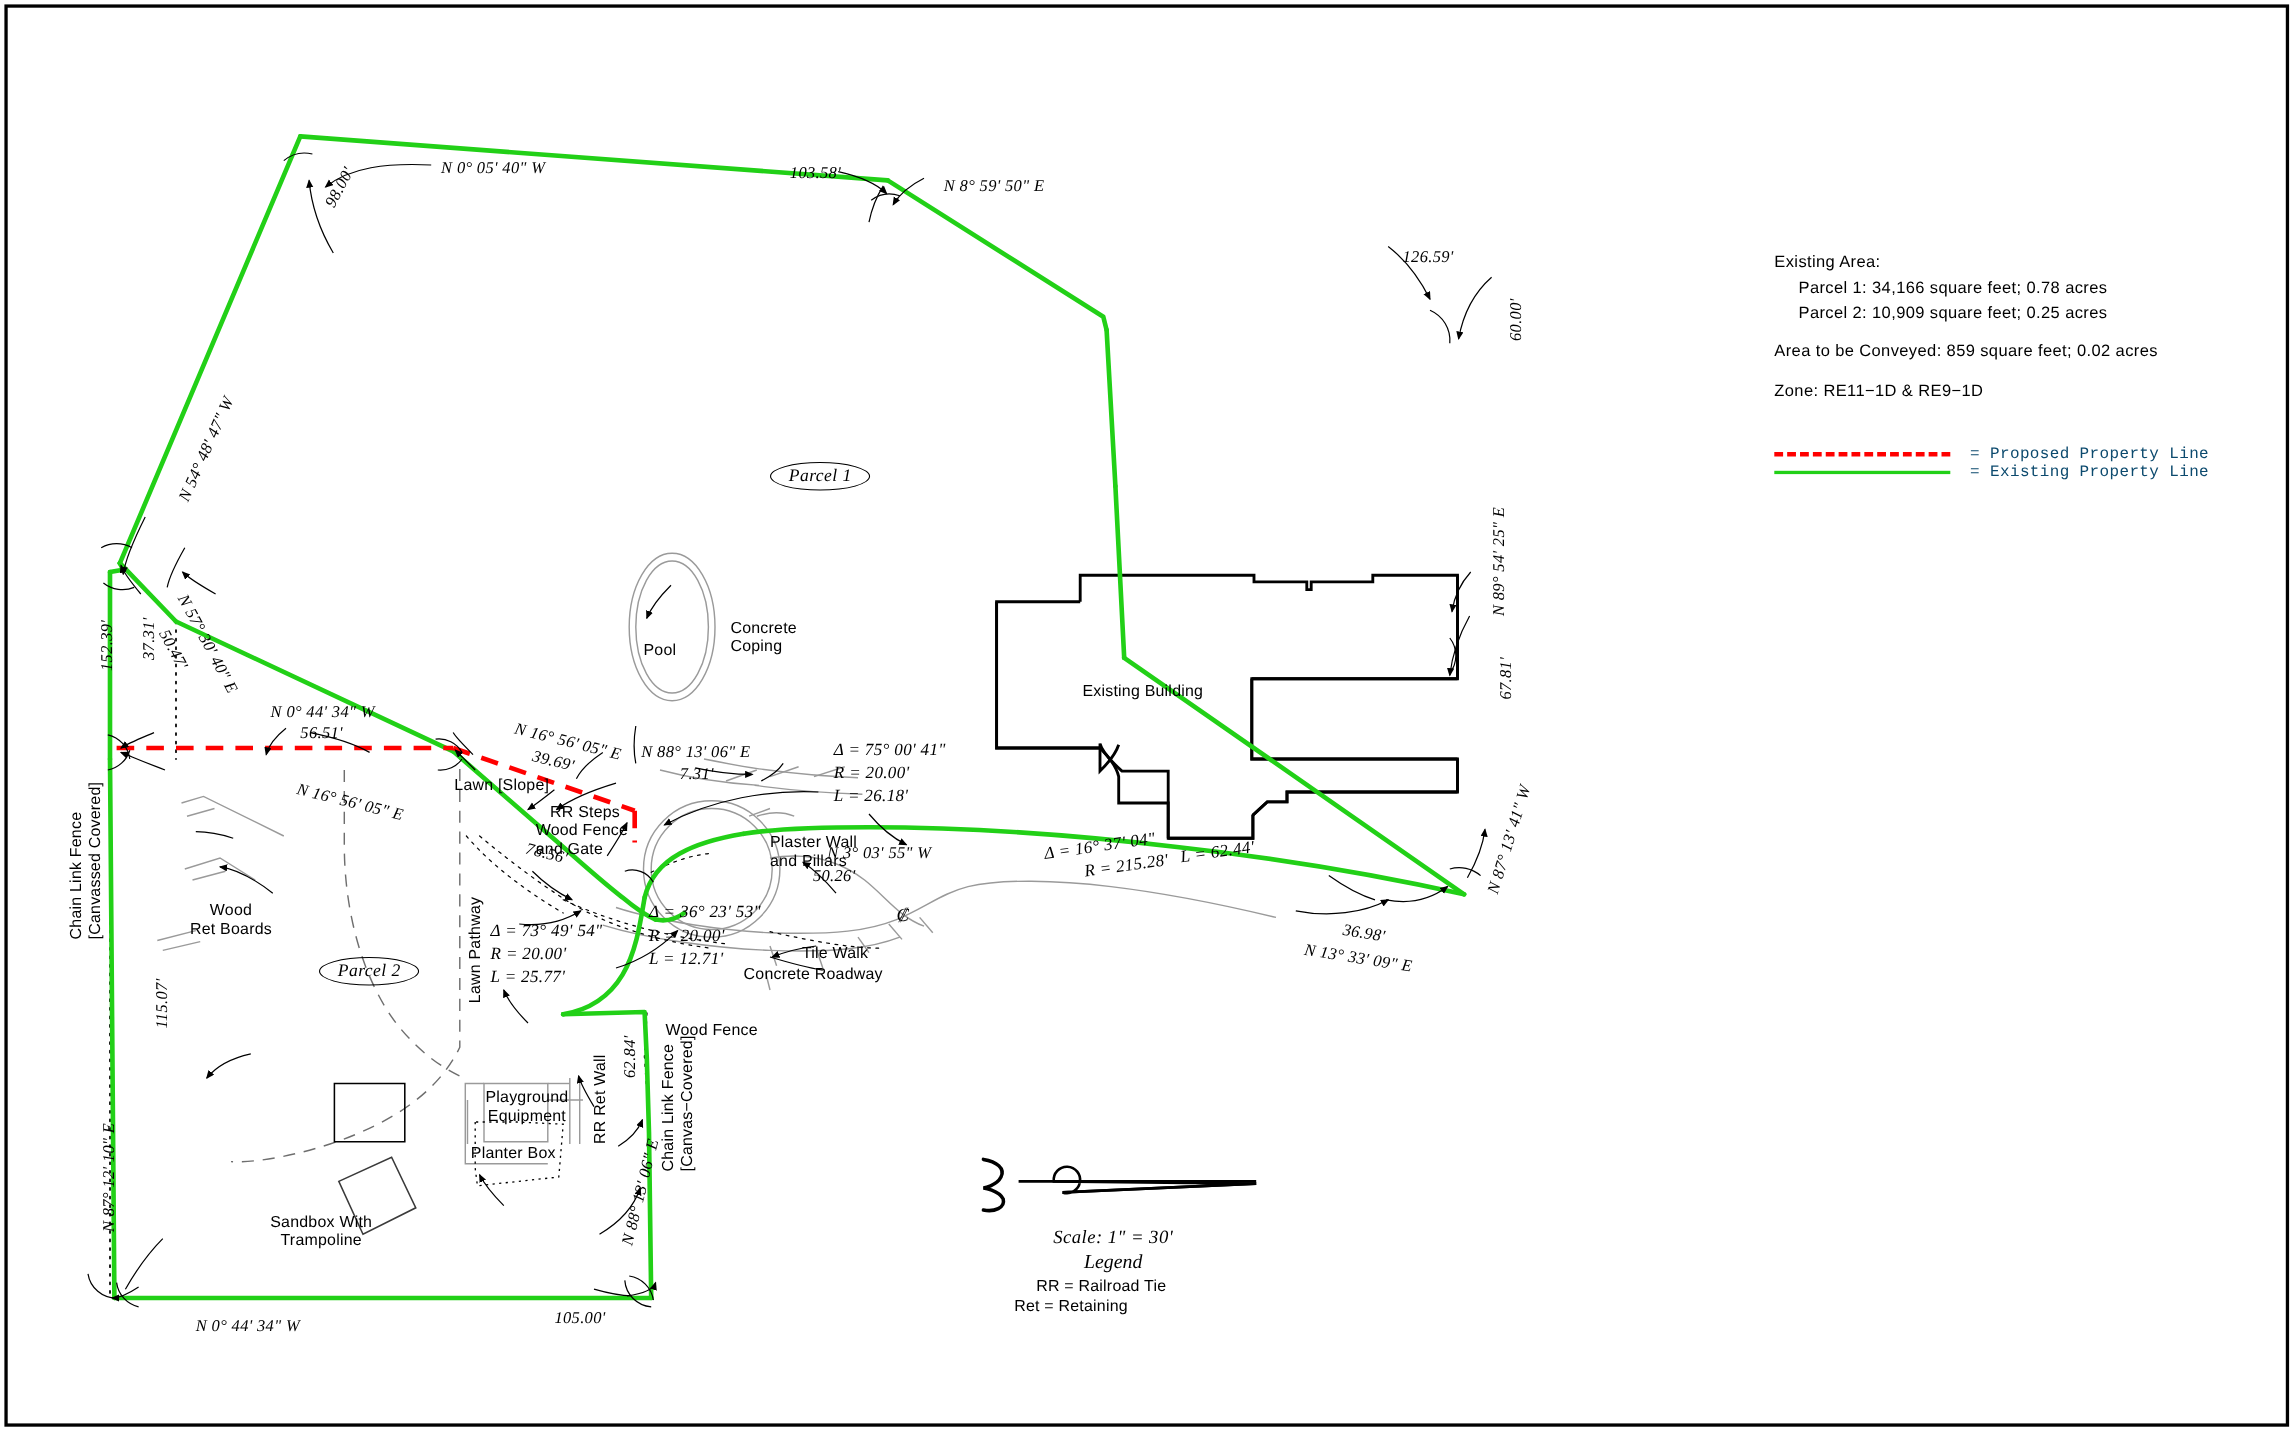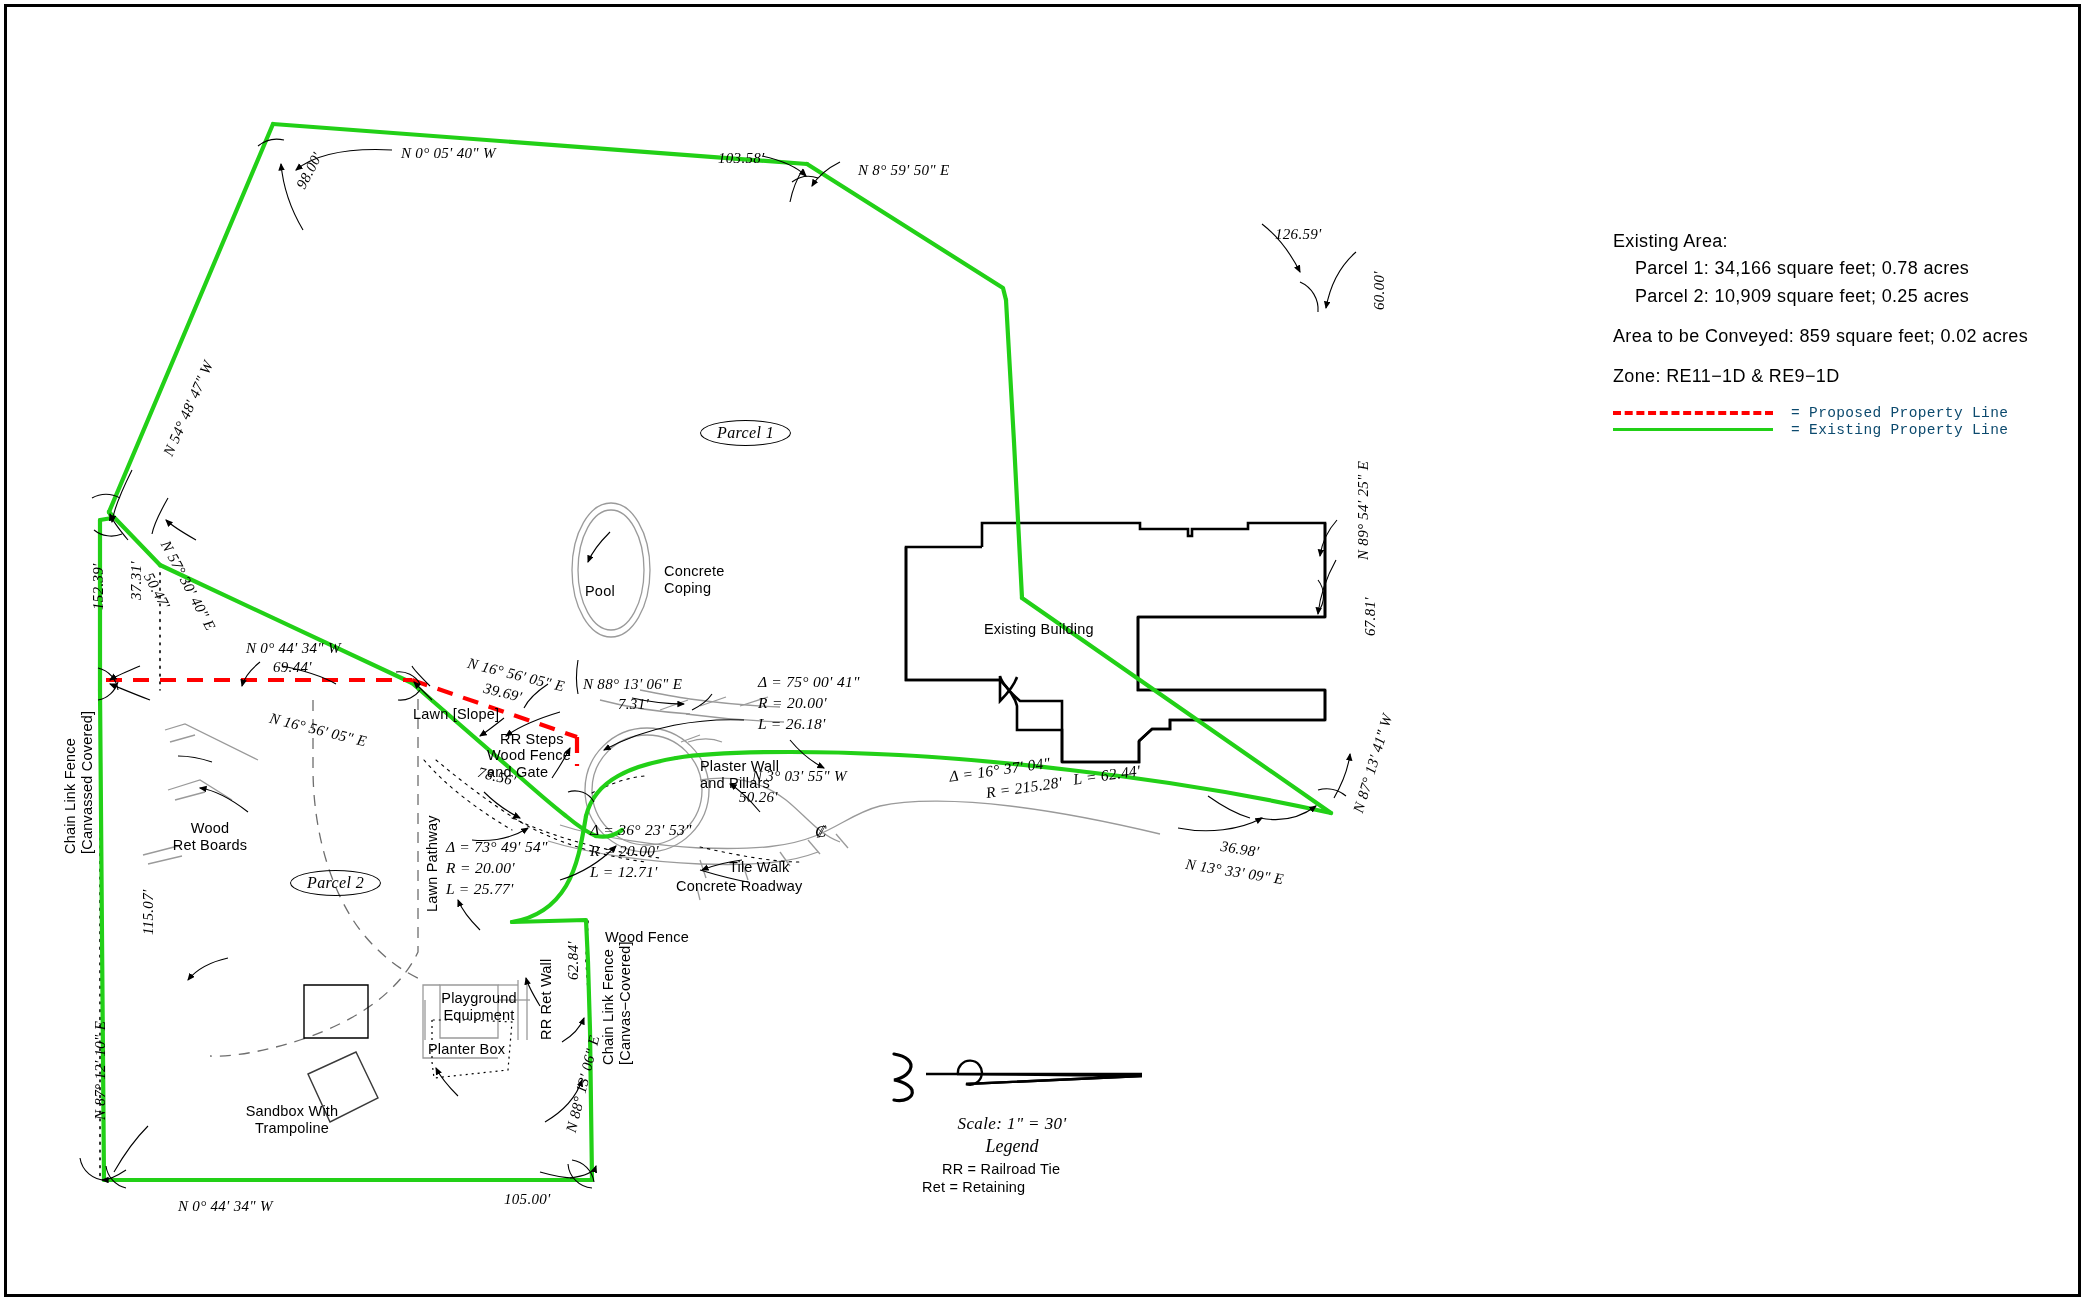--- a/index.html
+++ b/index.html
@@ -21,21 +21,21 @@
   #title-text{
     font-family:"Liberation Serif",serif;font-style:italic;
     font-size:54px;line-height:1.0;color:#000;letter-spacing:1px;
     white-space:nowrap;
   }
   #title-rule{border-bottom:3px solid #000;margin-top:6px;width:580px;margin-left:auto;}
 
   
   #notes{
     position:absolute;left:1613px;top:228px;
-    font-family:"Liberation Sans",sans-serif;font-size:18px;color:#000;
+    font-family:"Liberation Sans",sans-serif;font-size:15px;color:#000;
     line-height:1.52;letter-spacing:.35px;white-space:nowrap;
   }
   #notes .grp{margin-bottom:13px;}
   #notes .ind{padding-left:22px;}
 
   #legend-lines{position:absolute;left:1613px;top:404px;white-space:nowrap;}
   .leg-row{display:flex;align-items:center;height:17px;}
   .leg-swatch{width:160px;height:0;position:relative;}
   .leg-dash{border-top:4px dashed #ff0000;}
   .leg-solid{border-top:3px solid #22d017;}
@@ -353,21 +353,21 @@
   <div class="lbl bear" style="left:1362px;top:636px;transform:rotate(-90deg);">67.81'</div>
   <div class="lbl bear" style="left:1350px;top:810px;transform:rotate(-73deg);">N 87° 13' 41" W</div>
   <div class="lbl bear" style="left:1222px;top:838px;transform:rotate(9deg);">36.98'</div>
   <div class="lbl bear" style="left:1187px;top:856px;transform:rotate(9deg);">N 13° 33' 09" E</div>
   <div class="lbl bear" style="left:160px;top:452px;transform:rotate(-66deg);">N 54° 48' 47" W</div>
   <div class="lbl bear" style="left:90px;top:610px;transform:rotate(-90deg);">152.39'</div>
   <div class="lbl bear" style="left:128px;top:600px;transform:rotate(-90deg);">37.31'</div>
   <div class="lbl bear" style="left:172px;top:538px;transform:rotate(62deg);">N 57° 30' 40" E</div>
   <div class="lbl bear" style="left:155px;top:570px;transform:rotate(62deg);">50.47'</div>
   <div class="lbl bear" style="left:246px;top:640px;">N 0° 44' 34" W</div>
-  <div class="lbl bear" style="left:273px;top:659px;">69.44'</div>
+  <div class="lbl bear" style="left:273px;top:659px;">56.51'</div>
   <div class="lbl bear" style="left:272px;top:710px;transform:rotate(14deg);">N 16° 56' 05" E</div>
   <div class="lbl bear" style="left:470px;top:655px;transform:rotate(14deg);">N 16° 56' 05" E</div>
   <div class="lbl bear" style="left:486px;top:680px;transform:rotate(14deg);">39.69'</div>
   <div class="lbl bear" style="left:480px;top:764px;transform:rotate(14deg);">78.56'</div>
   <div class="lbl bear" style="left:583px;top:676px;">N 88° 13' 06" E</div>
   <div class="lbl bear" style="left:618px;top:696px;">7.31'</div>
   <div class="lbl bear" style="left:752px;top:768px;">N 3° 03' 55" W</div>
   <div class="lbl bear" style="left:739px;top:789px;">50.26'</div>
   <div class="lbl bear" style="left:140px;top:935px;transform:rotate(-90deg);">115.07'</div>
   <div class="lbl bear" style="left:92px;top:1120px;transform:rotate(-90deg);">N 87° 12' 10" E</div>

